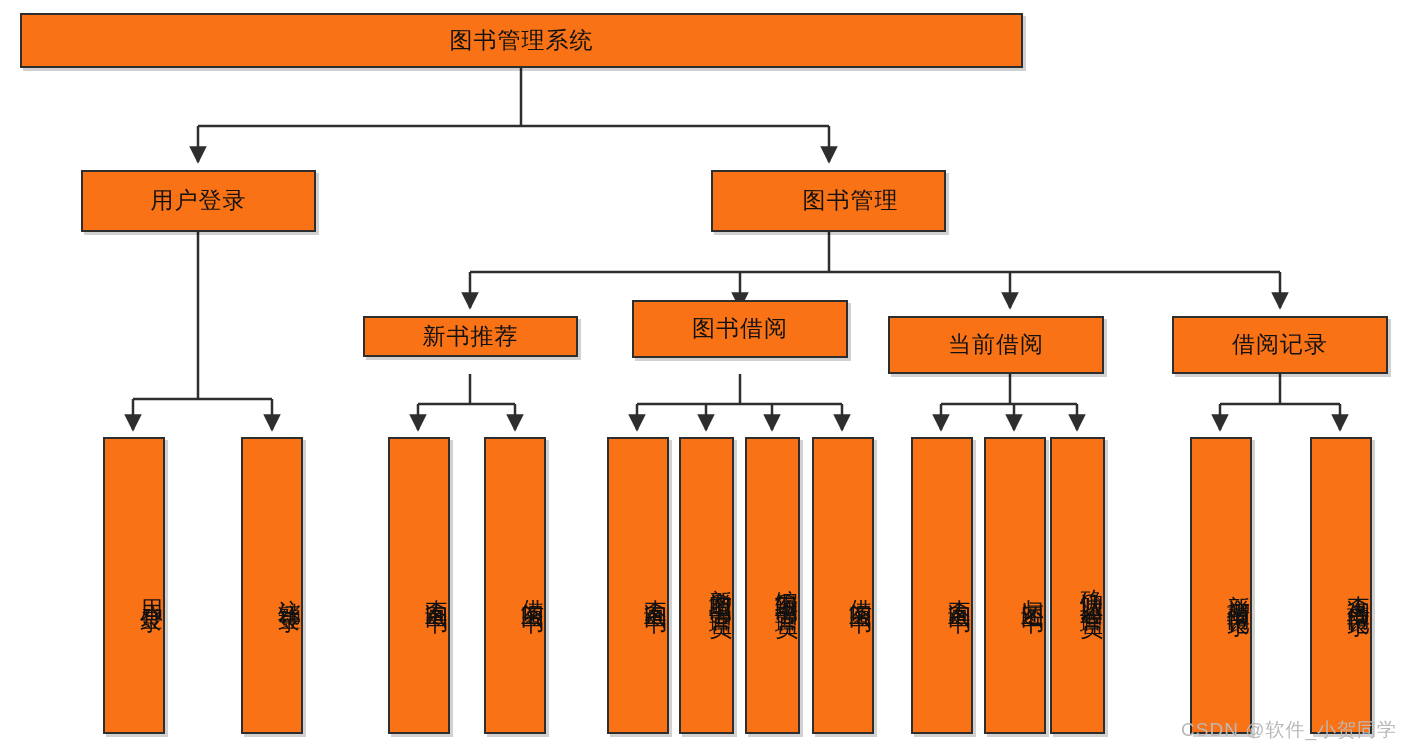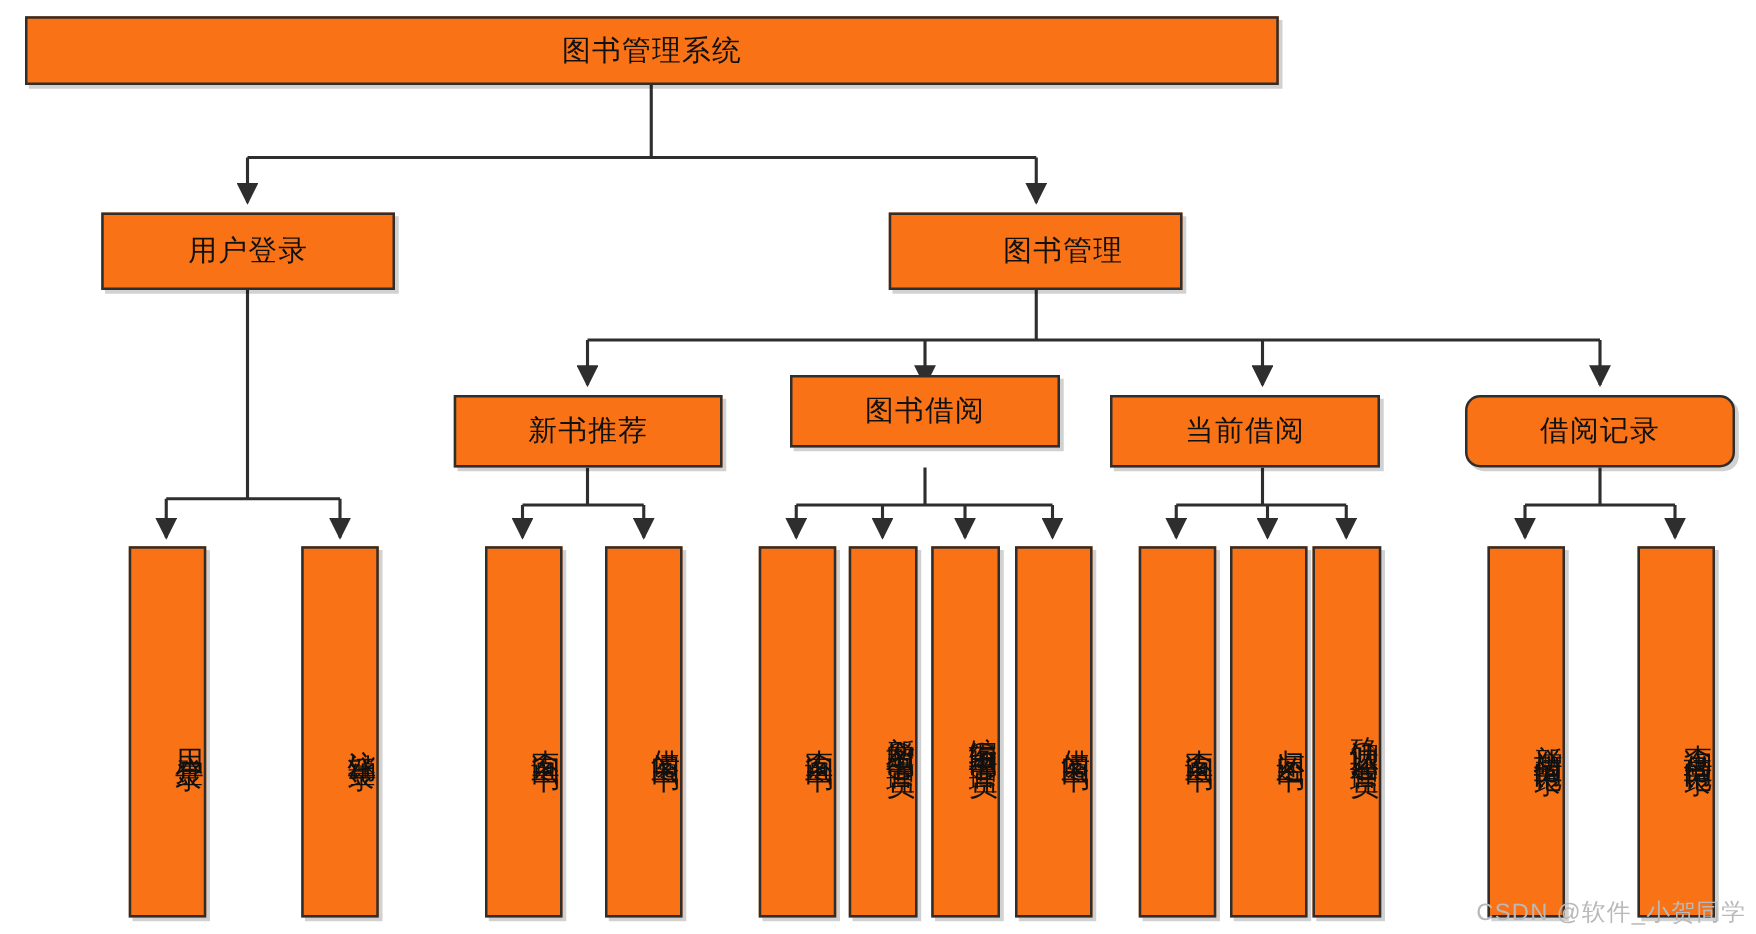--- a/index.html
+++ b/index.html
@@ -123,30 +123,30 @@
     <span class="node-label">图书管理系统</span>
   </div>
 
   <div class="node horiz" style="left:81px;top:170px;width:235px;height:62px;">
     <span class="node-label">用户登录</span>
   </div>
   <div class="node horiz" style="left:711px;top:170px;width:235px;height:62px;padding-left:44px;">
     <span class="node-label">图书管理</span>
   </div>
 
-  <div class="node horiz" style="left:363px;top:316px;width:215px;height:58px;">
+  <div class="node horiz" style="left:363px;top:316px;width:215px;height:41px;">
     <span class="node-label">新书推荐</span>
   </div>
   <div class="node horiz" style="left:632px;top:300px;width:216px;height:58px;">
     <span class="node-label">图书借阅</span>
   </div>
   <div class="node horiz" style="left:888px;top:316px;width:216px;height:58px;">
     <span class="node-label">当前借阅</span>
   </div>
-  <div class="node horiz" style="left:1172px;top:316px;width:216px;height:58px;border-radius:12px;">
+  <div class="node horiz" style="left:1172px;top:316px;width:216px;height:58px;">
     <span class="node-label">借阅记录</span>
   </div>
 
   <div class="node vert" style="left:103px;top:437px;width:62px;height:297px;">
     <span class="node-label">用户登录</span>
   </div>
   <div class="node vert" style="left:241px;top:437px;width:62px;height:297px;">
     <span class="node-label">注销登录</span>
   </div>
 

